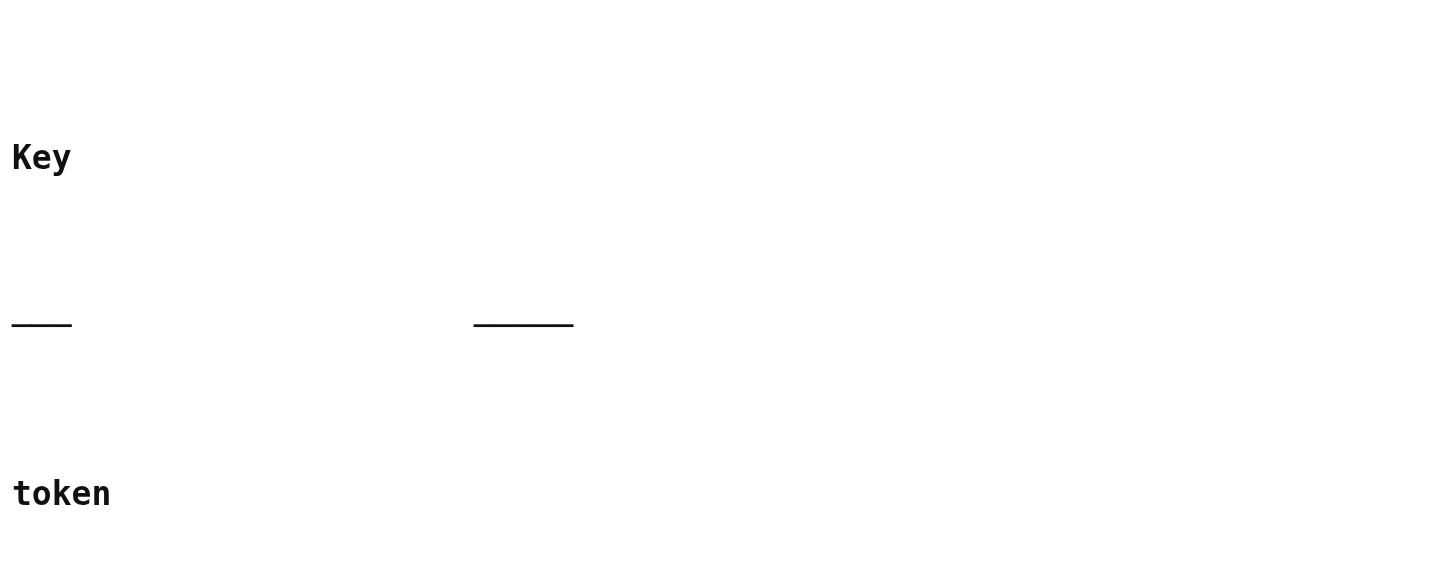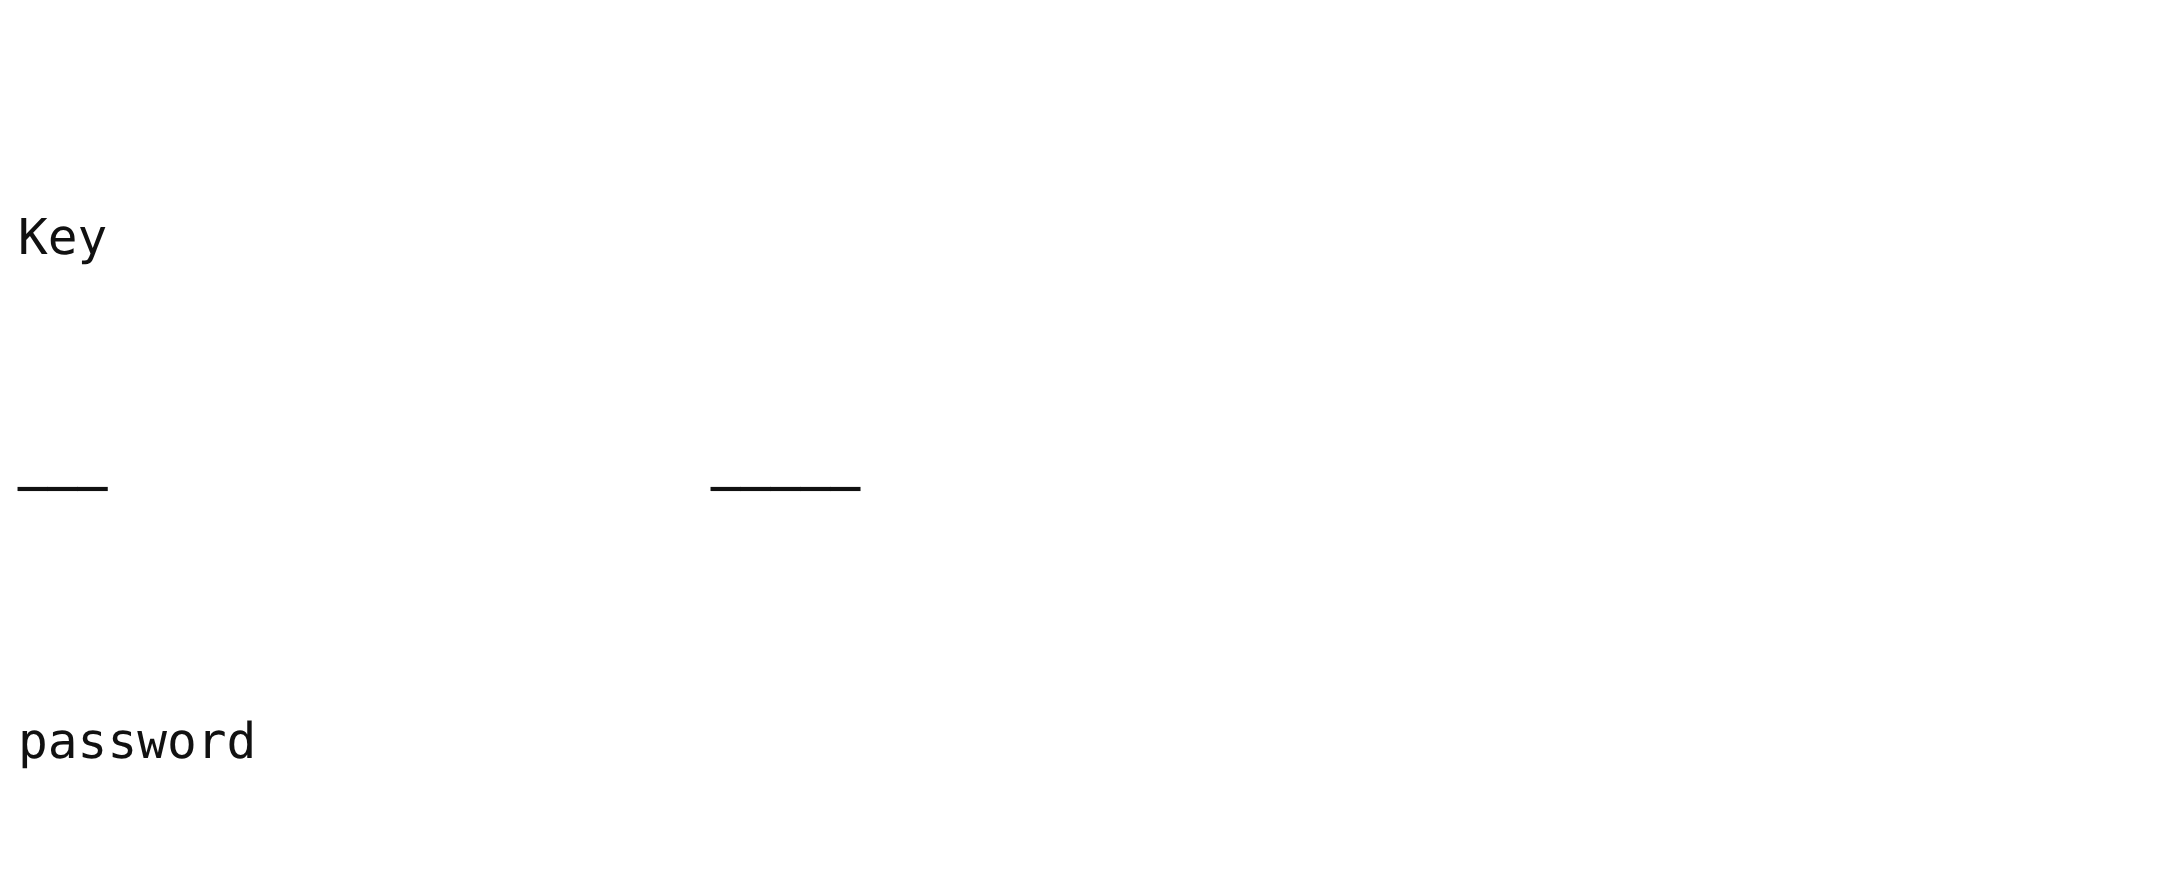--- a/index.html
+++ b/index.html
@@ -1,35 +1,35 @@
 <!DOCTYPE html>
 <html><head>
   <meta charset="utf-8">
   <style>
     html, body { margin: 0; padding: 0; background: #ffffff; }
     body { width: 1438px; height: 580px; overflow: hidden; position: relative;
            font-family: "DejaVu Sans Mono", "Liberation Mono", monospace; color: #111111; }
     .term { position: absolute; left: 12px; top: 18px; font-size: 33px; line-height: 56px; white-space: pre; }
-    .row { display: flex; height: 56px; }
+    .row { display: flex; height: 56px; font-weight: bold; }
     .k { width: 462px; flex: none; }
     .v { flex: none; }
   </style>
 </head>
 <body>
 
 <div class="term">
   <div class="row">
     <span class="k">Key</span>
   </div>
   <div class="row">
     <span class="k">───</span>
     <span class="v">─────</span>
   </div>
   <div class="row">
-    <span class="v">password</span>
+    <span class="k">token</span>
   </div>
   
   
   
   
   
   
   
 </div>
 

